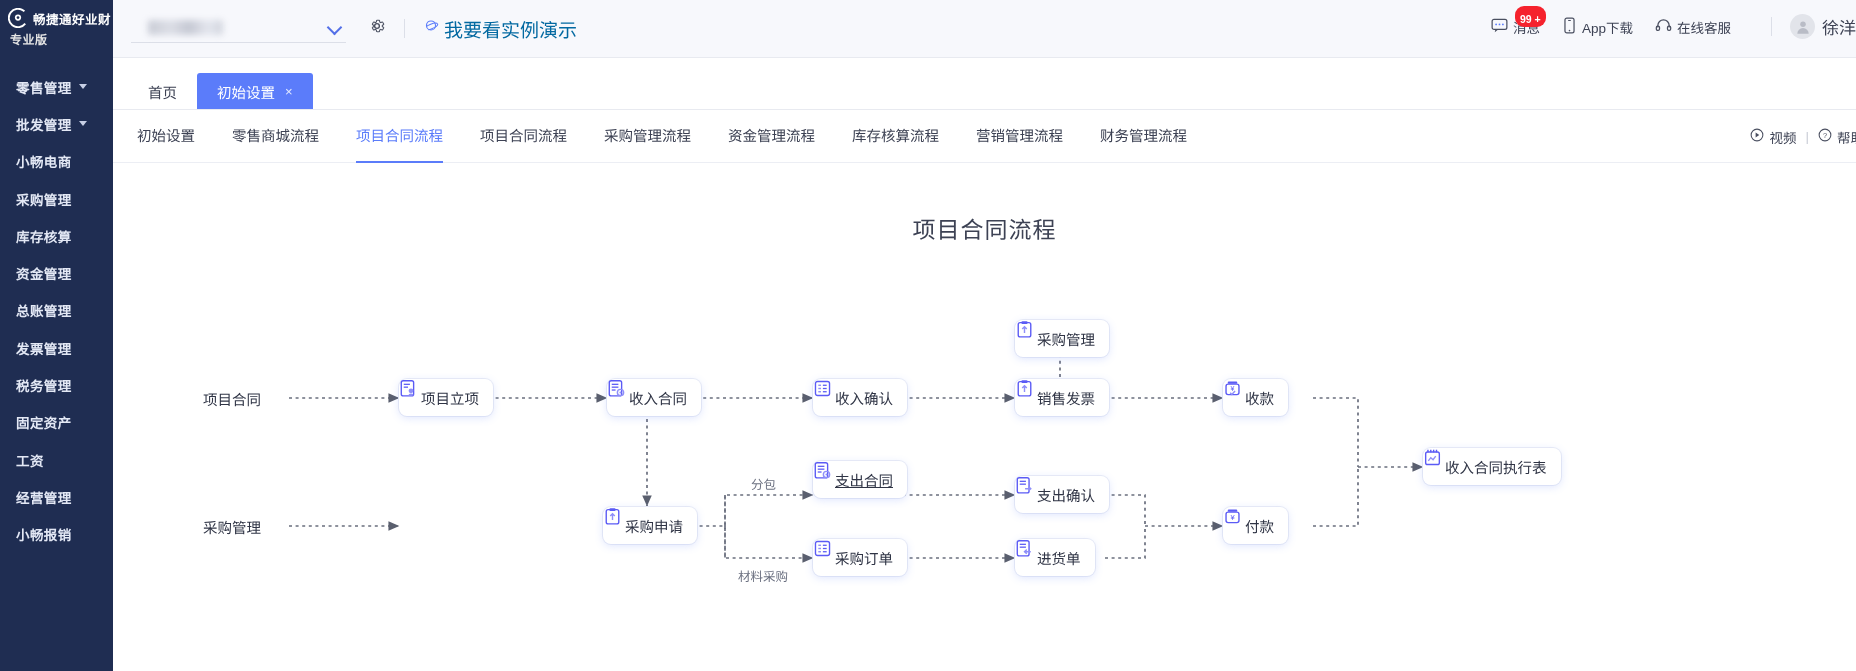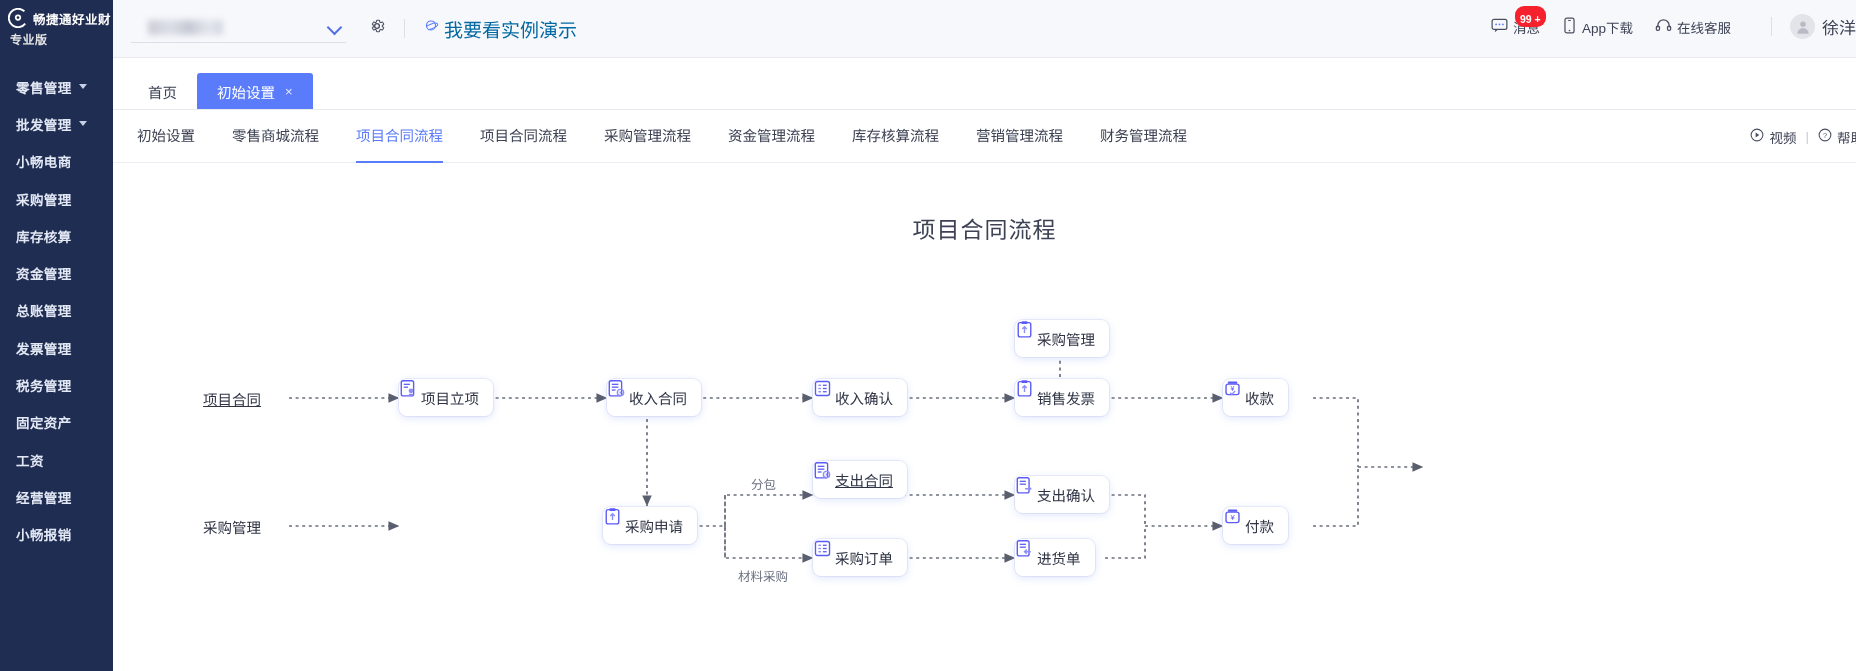--- a/index.html
+++ b/index.html
@@ -392,21 +392,21 @@
           <line x1="1032" y1="271" x2="1110" y2="271"></line>
 
           <path d="M1200,143 L1245,143 L1245,212" marker-end="none"></path>
 
           <path d="M1200,271 L1245,271 L1245,212" marker-end="none"></path>
 
           <line x1="1245" y1="212" x2="1310" y2="212"></line>
         </g>
       </svg>
 
-      <div class="rowlabel" style="left:90px; top:133px;text-decoration:underline;">项目合同</div>
+      <div class="rowlabel" style="left:90px; top:133px;">项目合同</div>
       <div class="rowlabel" style="left:90px; top:261px;">采购管理</div>
 
       <div class="edgelabel" style="left:638px; top:219px;">分包</div>
       <div class="edgelabel" style="left:625px; top:311px;">材料采购</div>
 
       <div class="node" style="left:286px; top:124px;">
         <span>
           <svg width="19" height="19" viewBox="0 0 20 20">
             <rect x="2.4" y="1.8" width="13" height="16" rx="2" fill="none" stroke="#5b5bf5" stroke-width="1.45"></rect>
             <line x1="5" y1="5.6" x2="11.5" y2="5.6" stroke="#5b5bf5" stroke-width="1.35"></line>
@@ -474,20 +474,33 @@
           <svg width="19" height="19" viewBox="0 0 20 20">
             <rect x="3.2" y="5.4" width="13.6" height="11" rx="2.2" fill="none" stroke="#5b5bf5" stroke-width="1.45"></rect>
             <rect x="5" y="2.6" width="10" height="2.4" rx="1" fill="#5b5bf5"></rect>
             <text x="10" y="12.6" font-size="7.4" text-anchor="middle" fill="#5b5bf5" font-family="Liberation Sans, sans-serif">¥</text>
             <path d="M7.6 14.4l1.7 1.8 3.4-3.6" fill="none" stroke="#8f8ff9" stroke-width="1.5"></path>
           </svg>
         </span>
         <span>收款</span>
       </div>
 
+      <div class="node" style="left:1310px; top:193px;">
+        <span>
+          <svg width="19" height="19" viewBox="0 0 20 20">
+            <rect x="2.8" y="4.2" width="14.4" height="13.2" rx="2" fill="none" stroke="#5b5bf5" stroke-width="1.45"></rect>
+            <line x1="5.2" y1="1.8" x2="5.2" y2="4.6" stroke="#5b5bf5" stroke-width="1.5"></line>
+            <line x1="8.2" y1="1.8" x2="8.2" y2="4.6" stroke="#5b5bf5" stroke-width="1.5"></line>
+            <line x1="11.2" y1="1.8" x2="11.2" y2="4.6" stroke="#5b5bf5" stroke-width="1.5"></line>
+            <line x1="14.2" y1="1.8" x2="14.2" y2="4.6" stroke="#5b5bf5" stroke-width="1.5"></line>
+            <path d="M5.6 13.6l2.6-3.4 2.4 2.2 2.8-3.8" fill="none" stroke="#8f8ff9" stroke-width="1.5"></path>
+          </svg>
+        </span>
+        <span>收入合同执行表</span>
+      </div>
 
       <div class="node" style="left:490px; top:252px;">
         <span>
           <svg width="19" height="19" viewBox="0 0 20 20">
             <rect x="3.4" y="2.8" width="13.2" height="15" rx="2" fill="none" stroke="#5b5bf5" stroke-width="1.45"></rect>
             <rect x="6.8" y="1.2" width="6.4" height="3" rx="1" fill="#5b5bf5"></rect>
             <path d="M10 13.6V7.4M7.6 9.6L10 7.2l2.4 2.4" fill="none" stroke="#8f8ff9" stroke-width="1.5"></path>
           </svg>
         </span>
         <span>采购申请</span>

